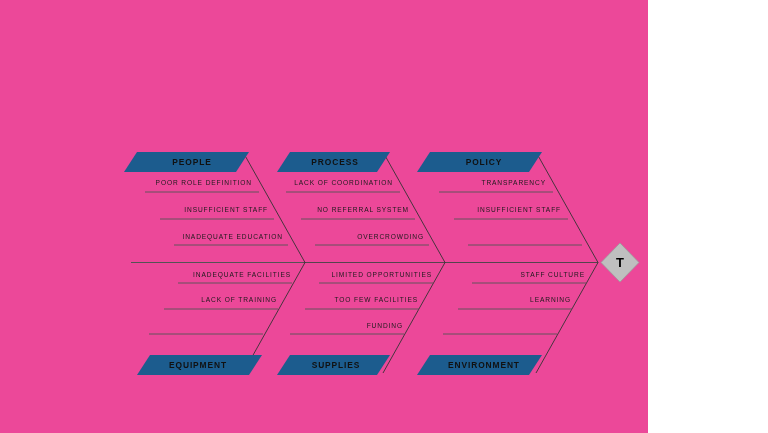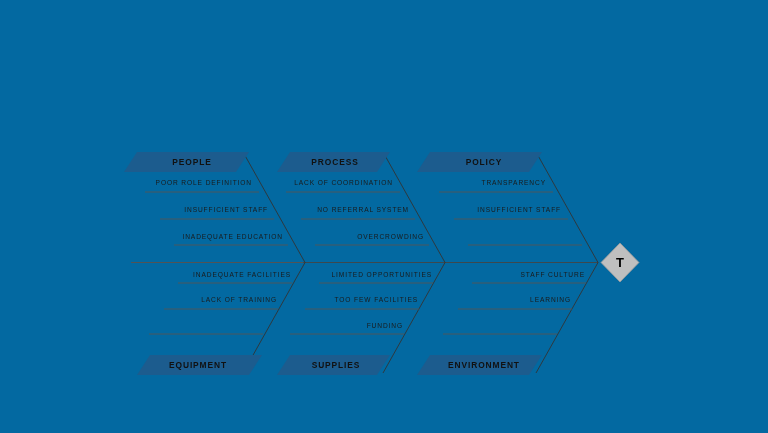--- a/index.html
+++ b/index.html
@@ -8,23 +8,23 @@
     background: #ffffff;
   }
   body {
     width: 768px;
     height: 433px;
     overflow: hidden;
     font-family: "Liberation Sans", sans-serif;
   }
   #diagram-root {
     position: relative;
-    width: 768px;
+    width: 648px;
     height: 433px;
-    background: #0369a1;
+    background: #ec4899;
   }
   svg.fishbone {
     position: absolute;
     left: 0;
     top: 0;
     width: 768px;
     height: 433px;
     display: block;
   }
   .bone-label {

